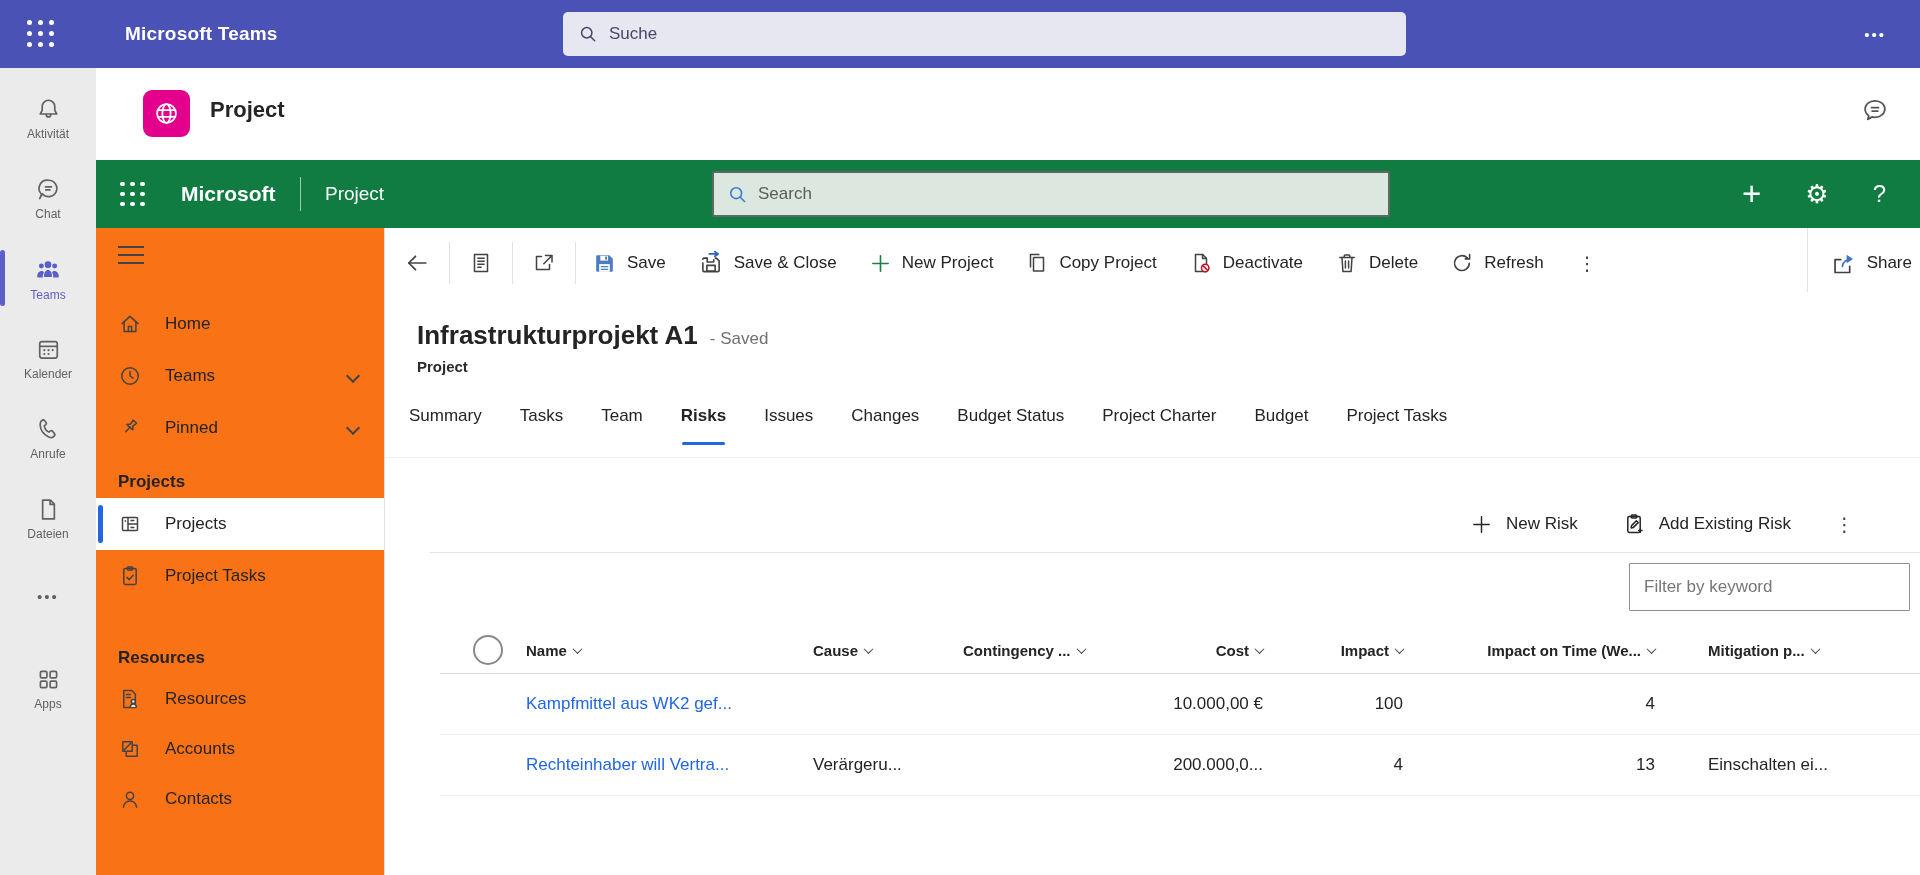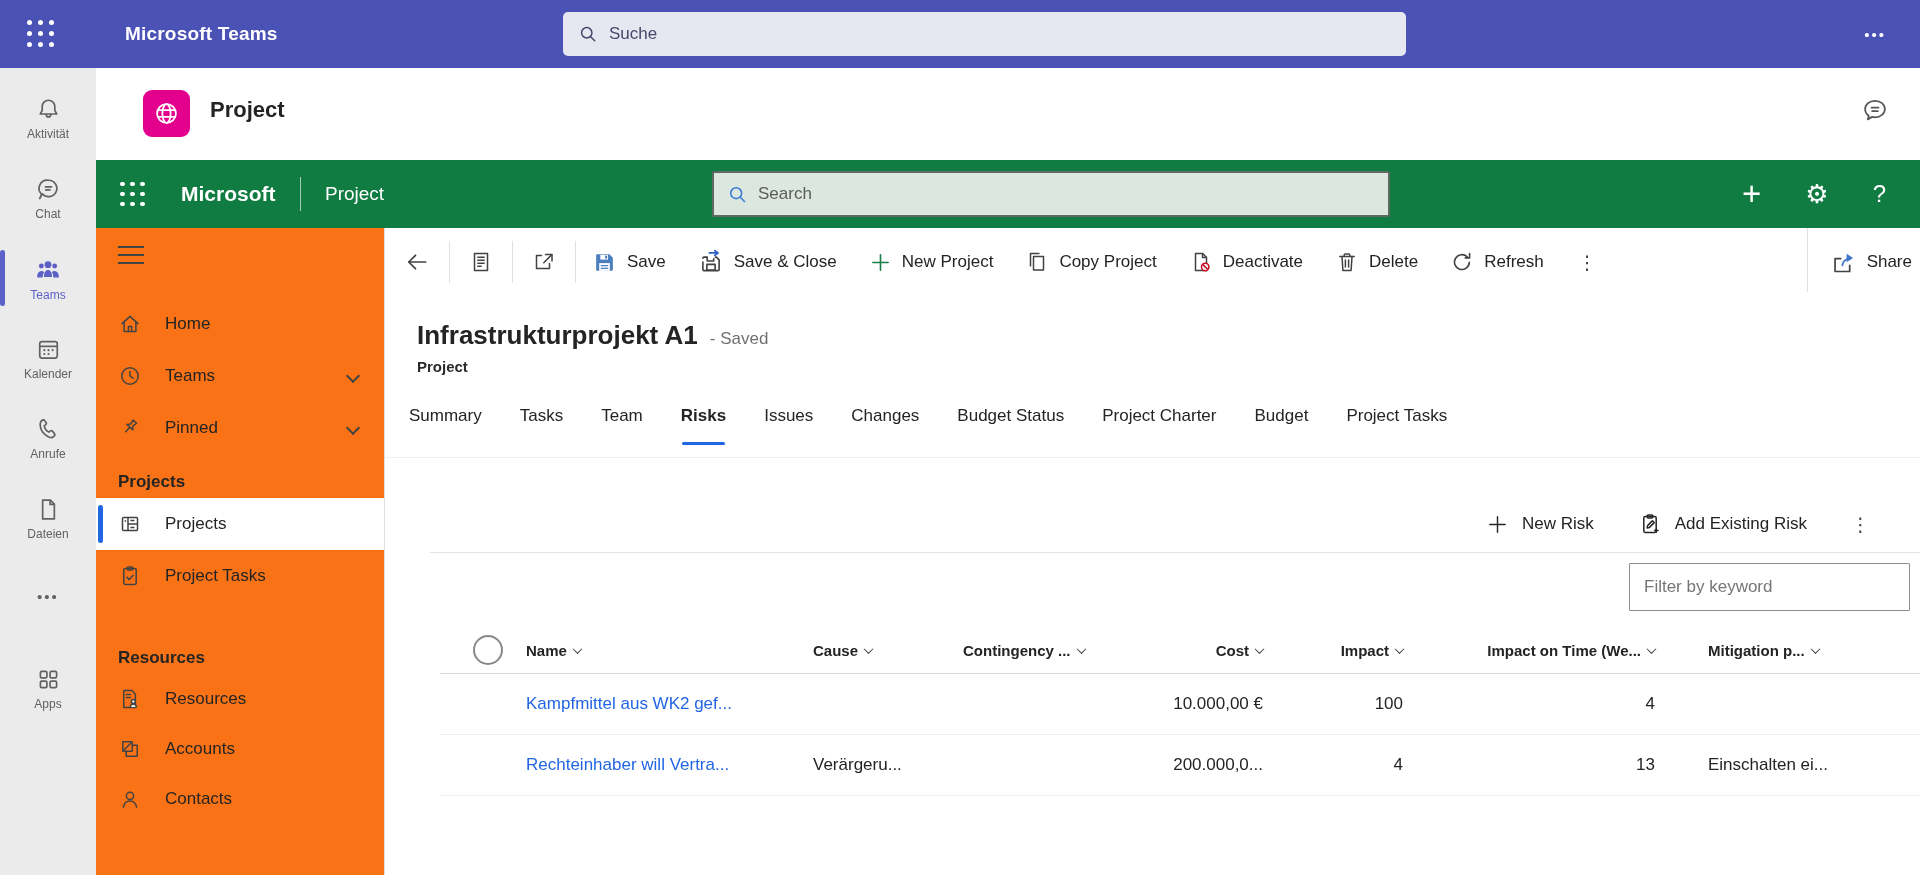--- a/index.html
+++ b/index.html
@@ -45,21 +45,21 @@
   .ob-app { font-size:19px; }
   .ob-search { position:absolute; left:616px; top:11px; width:678px; height:46px; background:#dbe7df; border:2px solid #5d6a62; border-radius:2px; display:flex; align-items:center; padding:0 13px; }
   .ob-search input { border:none; outline:none; background:transparent; font-size:17px; color:#5c5c5c; margin-left:10px; width:85%; font-family:inherit; }
   .ob-search input::placeholder { color:#5c5c5c; opacity:1; }
   .ob-actions { position:absolute; right:34px; top:0; height:68px; display:flex; align-items:center; gap:44px; }
   .ob-plus { font-size:33px; font-weight:300; line-height:30px; cursor:pointer; }
   .ob-gear { font-size:26px; cursor:pointer; }
   .ob-help { font-size:24px; cursor:pointer; }
 
   
-  .toolbar { position:absolute; left:385px; top:228px; right:0; height:72px; background:#fff; border-bottom:4px solid #8b5cf6; display:flex; align-items:center; font-size:17px; }
+  .toolbar { position:absolute; left:385px; top:228px; right:0; height:72px; background:#fff; border-bottom:2px solid #8b5cf6; display:flex; align-items:center; font-size:17px; }
   .tb-btn { display:flex; align-items:center; gap:10px; padding:0 16px; height:100%; cursor:pointer; white-space:nowrap; }
   .tb-iconbtn { padding:0 19px; }
   .tb-sep { width:1px; height:42px; background:#e1e1e1; }
   .tb-dots { font-size:19px; padding:0 18px; cursor:pointer; color:#424242; }
   .tb-share { margin-left:auto; height:100%; display:flex; align-items:center; gap:10px; padding:0 8px 0 22px; border-left:1px solid #e1e1e1; cursor:pointer; }
 
   
   .nav-panel { position:absolute; left:96px; top:228px; width:289px; bottom:0; background:#f97316; border-right:1px solid #e0e0e0; }
   .hamburger { margin:18px 0 0 22px; width:26px; cursor:pointer; }
   .hamburger i { display:block; height:2px; background:#424242; margin-bottom:6px; }
@@ -80,21 +80,21 @@
   .title-row { display:flex; align-items:baseline; gap:12px; }
   .record-title { font-size:26px; font-weight:700; line-height:34px; }
   .record-status { font-size:17px; color:#707070; }
   .record-entity { margin-top:6px; font-size:15px; font-weight:700; color:#2b2b2b; height:20px; }
   .tabs { display:flex; gap:38px; padding-left:24px; margin-top:16px; height:64px; border-bottom:1px solid #f0f0f0; font-size:17px; }
   .tab { position:relative; padding-top:12px; height:100%; cursor:pointer; white-space:nowrap; }
   .tab.active { font-weight:700; }
   .tab.active::after { content:""; position:absolute; left:1px; right:1px; bottom:12px; height:3px; border-radius:2px; background:#2266e3; }
 
   
-  .grid-commands { display:flex; justify-content:flex-end; align-items:center; margin-top:46px; height:40px; padding-right:44px; font-size:17px; }
+  .grid-commands { display:flex; justify-content:flex-end; align-items:center; margin-top:46px; height:40px; padding-right:60px; font-size:17px; }
   .gc-btn { display:flex; align-items:center; gap:13px; cursor:pointer; white-space:nowrap; }
   .gc-new { margin-right:44px; }
   .gc-add { margin-right:38px; }
   .gc-dots { font-size:19px; color:#424242; cursor:pointer; padding:0 6px; }
   .grid-divider { border-top:1px solid #e3e3e3; margin-left:45px; margin-top:8px; }
   .filter-row { display:flex; justify-content:flex-end; margin-top:10px; padding-right:10px; }
   .filter-row input { width:281px; height:48px; border:1px solid #8f8f8f; border-radius:1px; font-size:17px; padding:0 14px; color:#242424; font-family:inherit; outline:none; }
   .filter-row input::placeholder { color:#767676; opacity:1; }
 
   .risk-table { margin-left:55px; margin-top:16px; }

